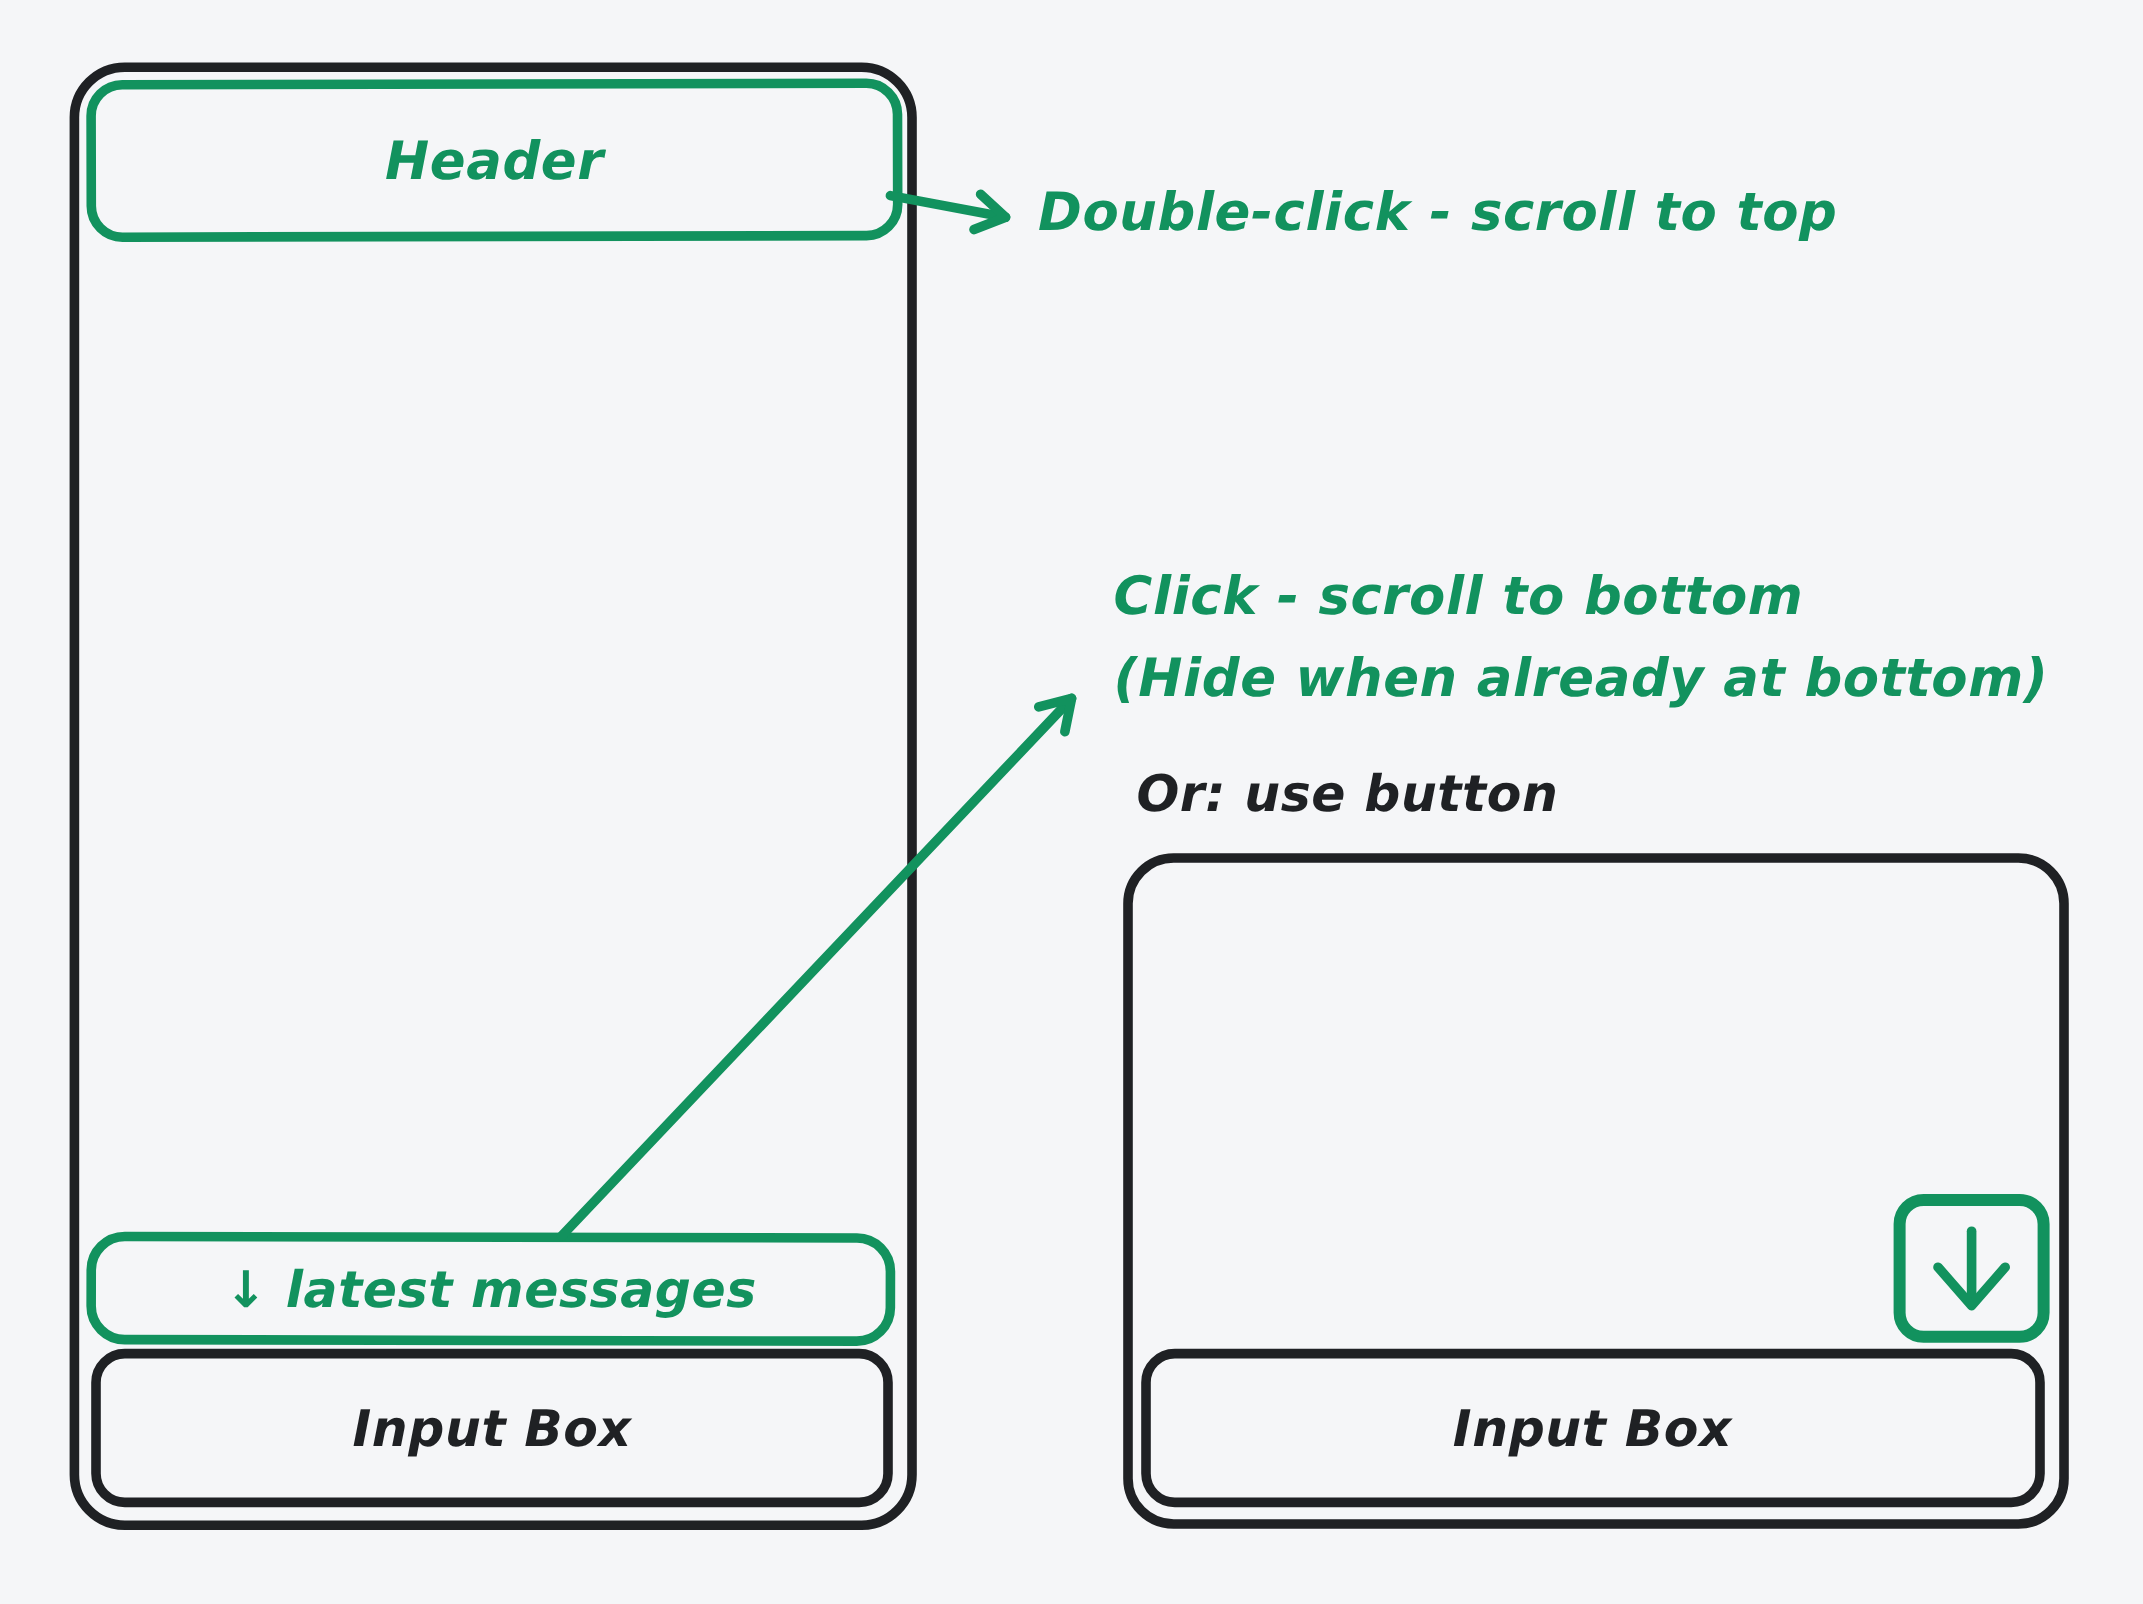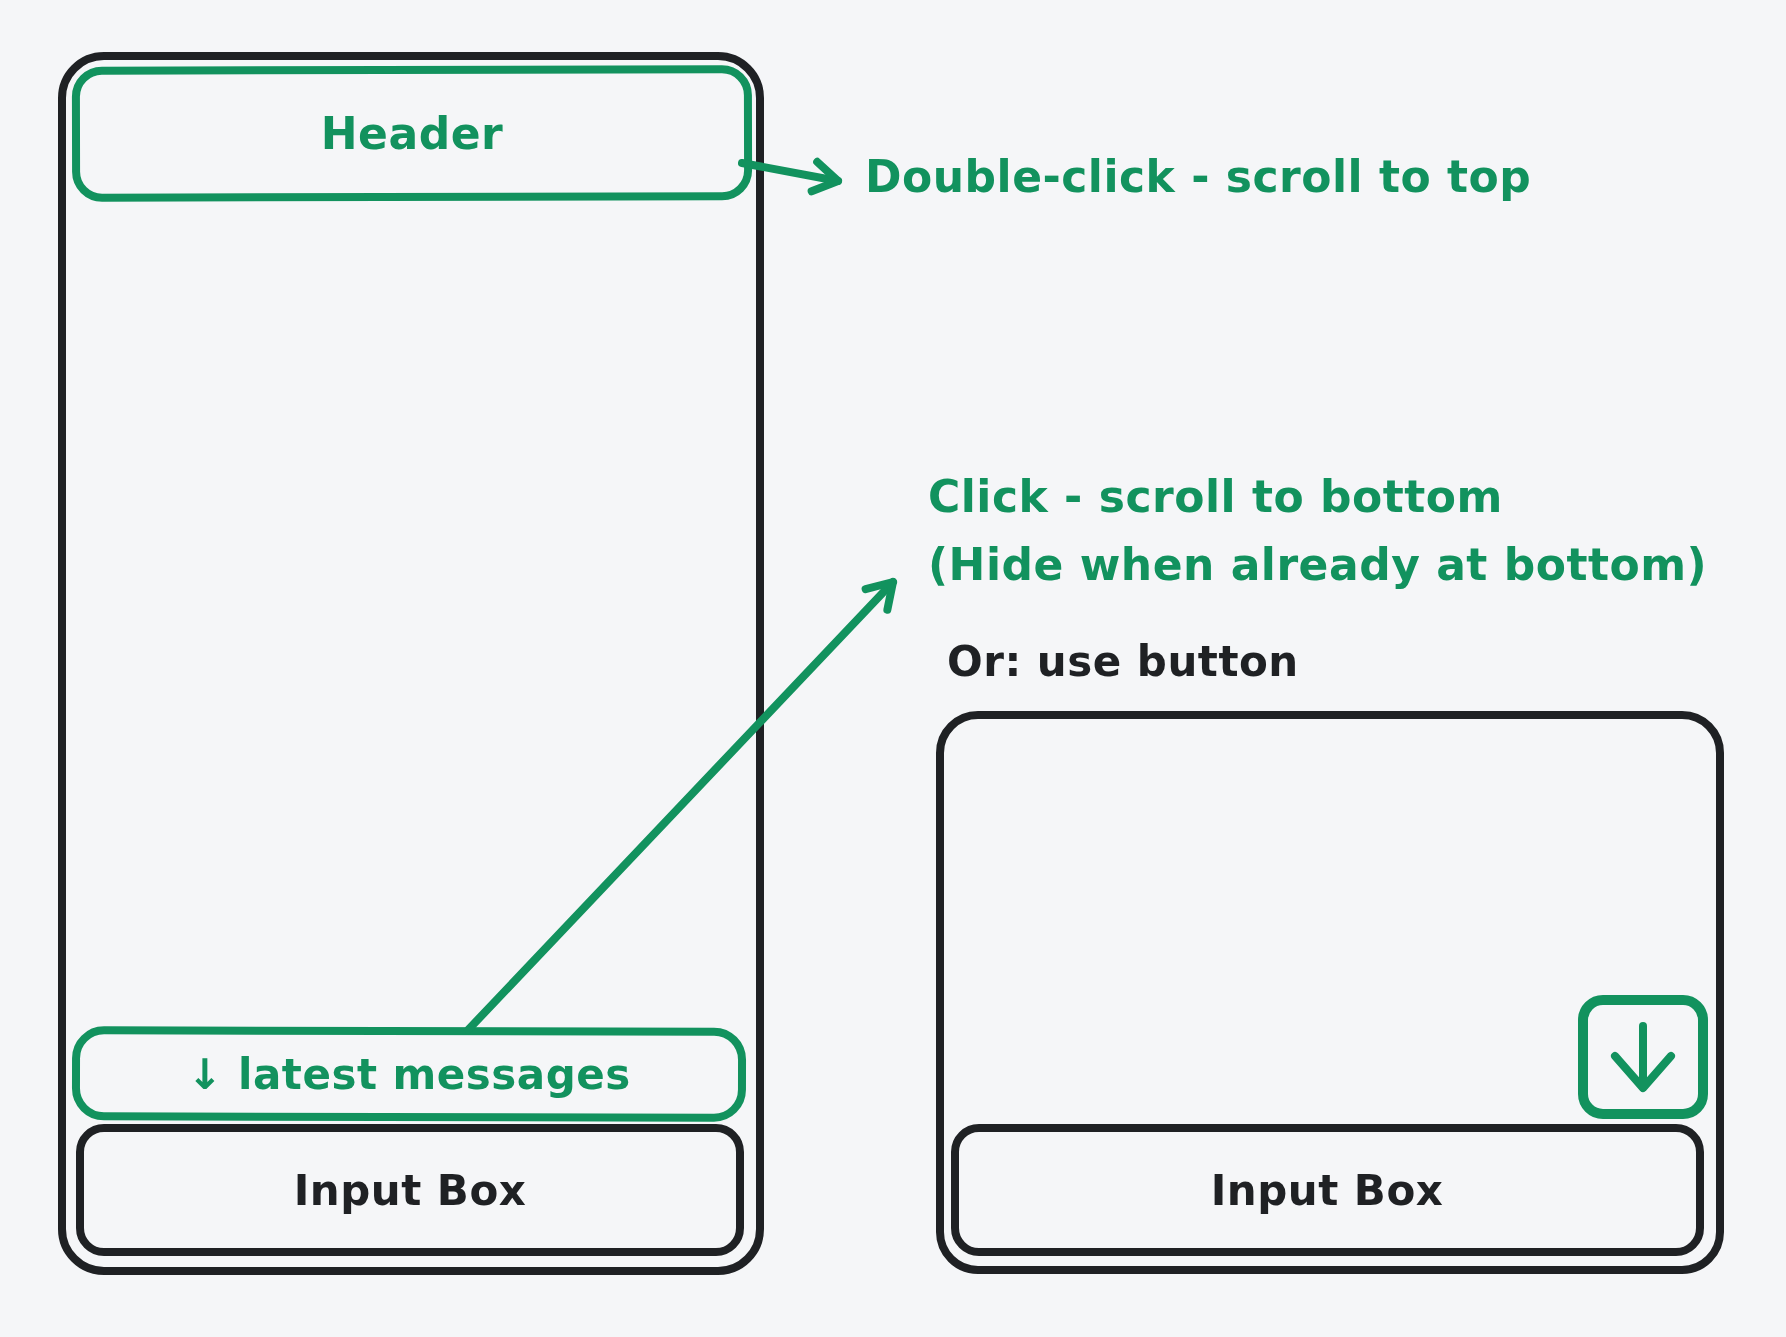--- a/index.html
+++ b/index.html
@@ -8,20 +8,21 @@
     width: 1786px;
     height: 1337px;
     background: #f5f6f8;
     overflow: hidden;
   }
   .stage {
     position: relative;
     width: 1786px;
     height: 1143px;
     font-family: "DejaVu Sans", sans-serif;
+    font-style: italic;
   }
   svg { position: absolute; inset: 0; display: block; }
   text {
     font-family: "DejaVu Sans", sans-serif;
     font-weight: 700;
   }
   .ink-text   { fill: #1f2124; }
   .green-text { fill: #12925e; }
   .t44 { font-size: 44px; letter-spacing: 0.5px; }
   .t42 { font-size: 42px; letter-spacing: 0.5px; }

